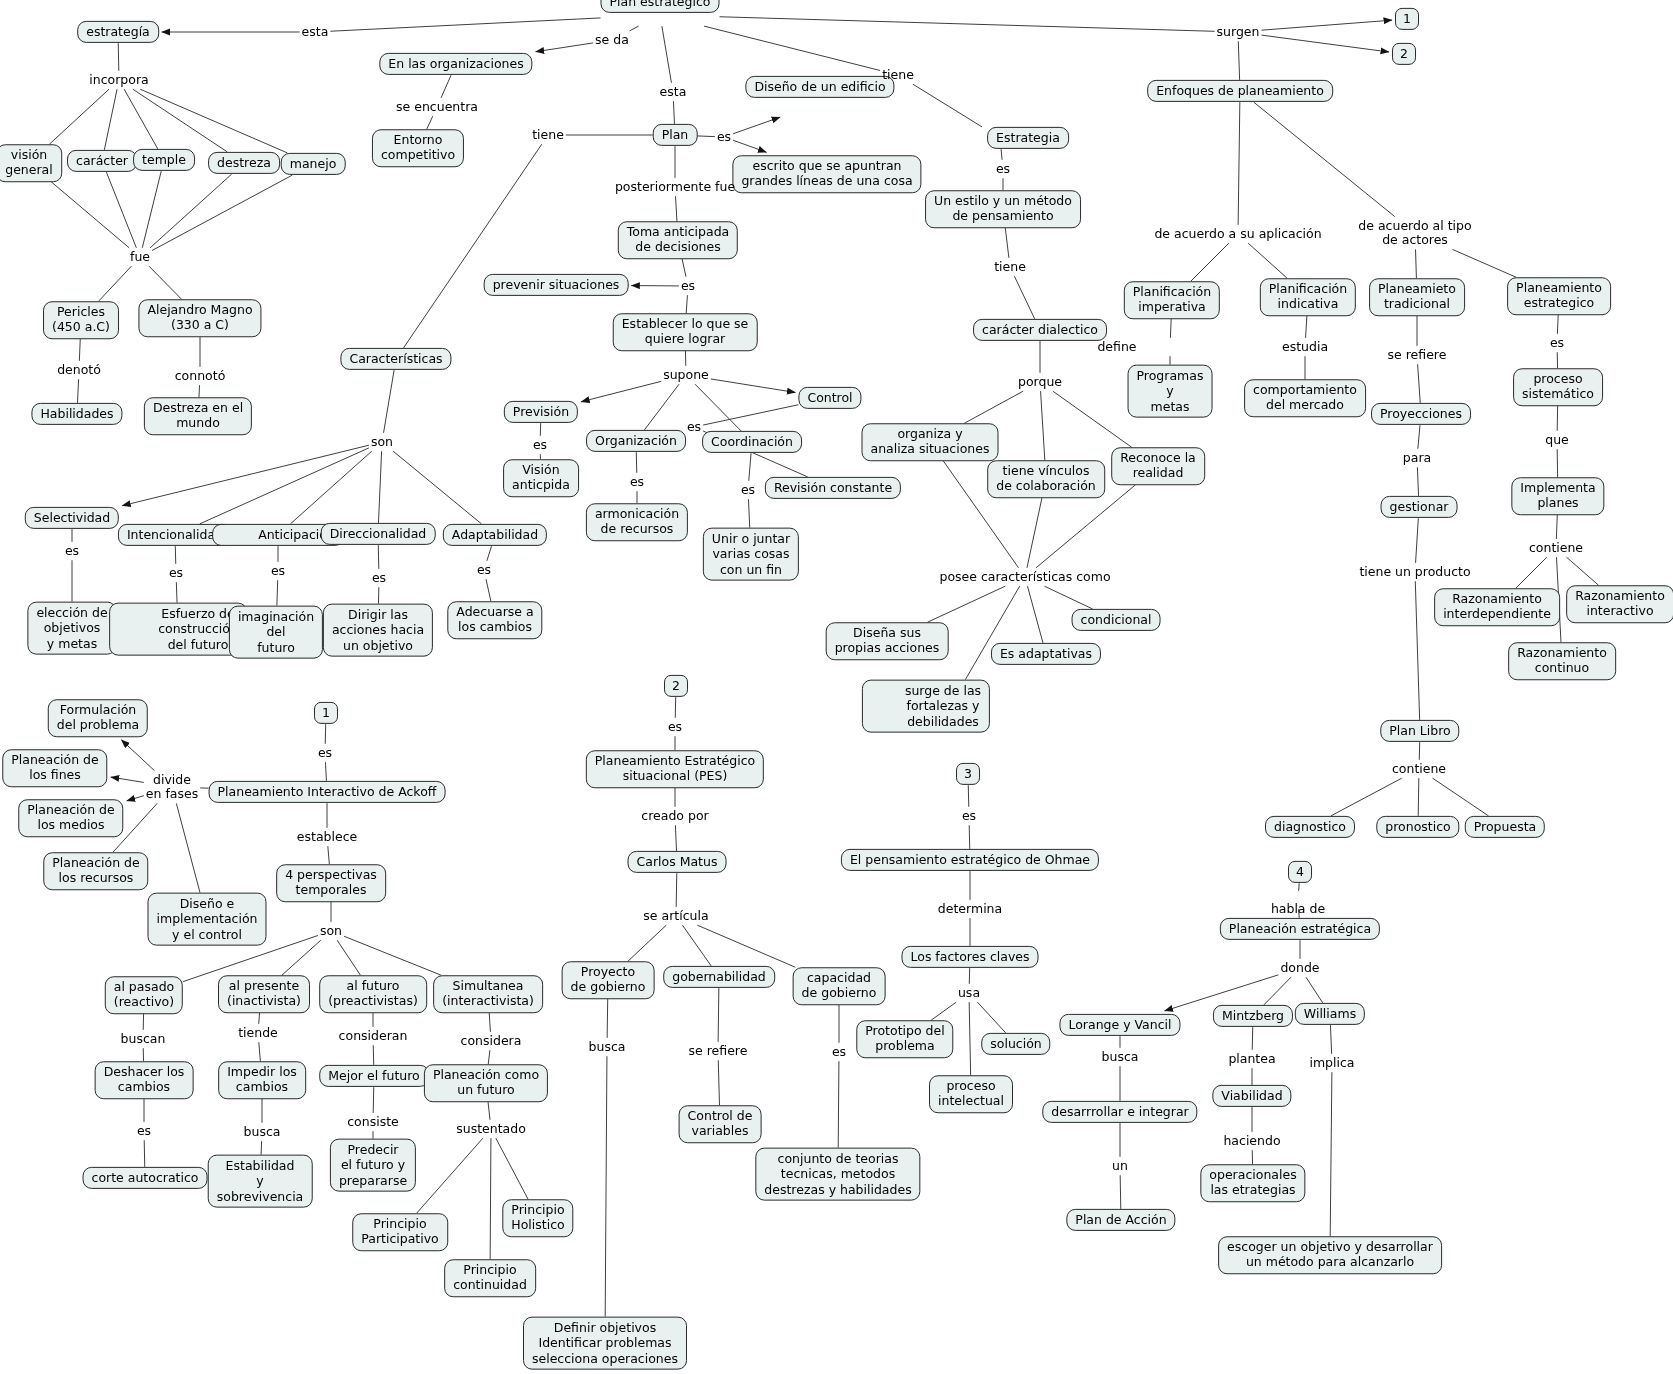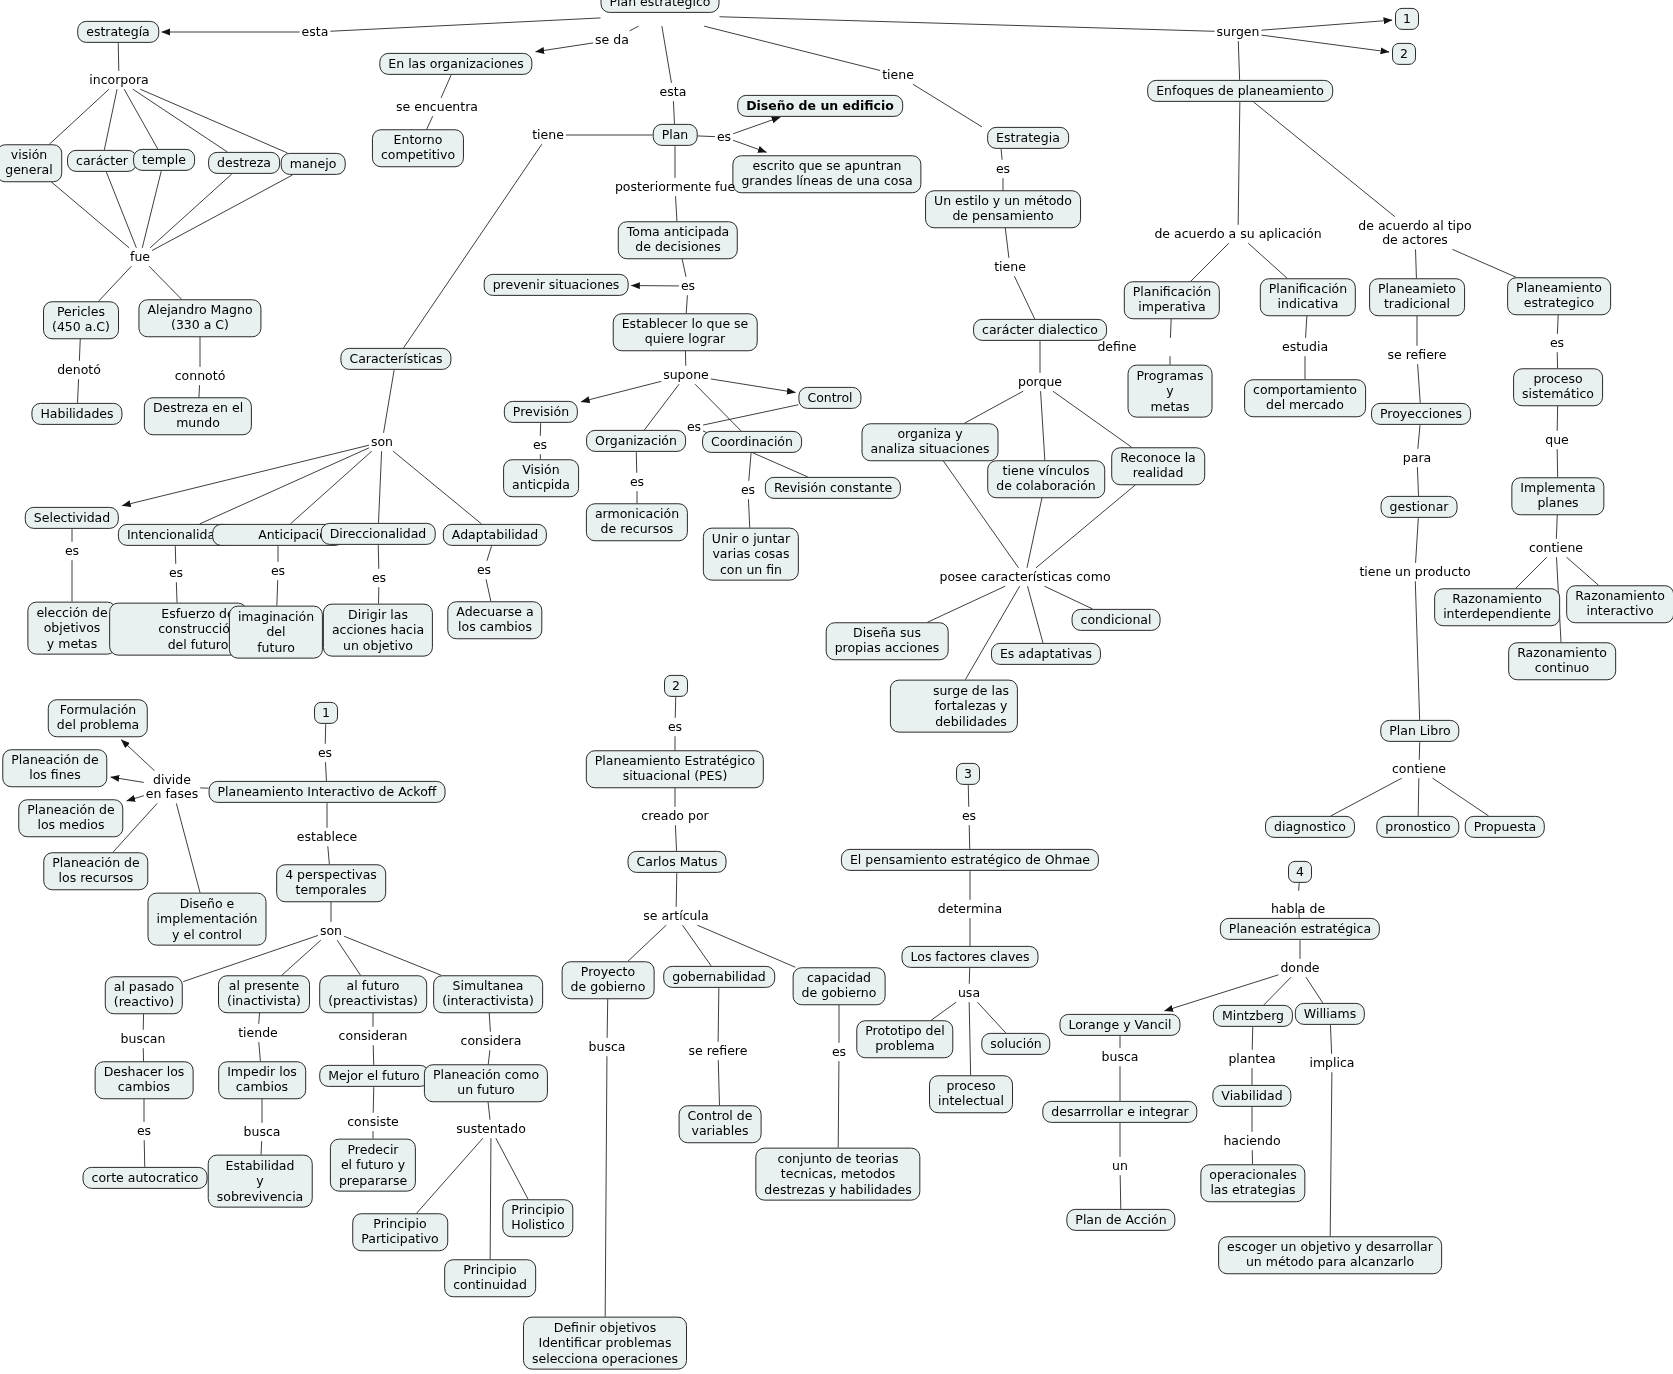--- a/index.html
+++ b/index.html
@@ -214,21 +214,21 @@
     <div class="concept" style="left: 660px; top: 2px;">Plan estrategico</div>
     <div class="concept" style="left: 456px; top: 64px;">En las organizaciones</div>
     <div class="concept" style="left: 418px; top: 148px;">Entorno
 competitivo</div>
     <div class="concept" style="left: 29px; top: 163px;">visión
 general</div>
     <div class="concept" style="left: 102px; top: 161px;">carácter</div>
     <div class="concept" style="left: 164px; top: 160px;">temple</div>
     <div class="concept" style="left: 244px; top: 163px;">destreza</div>
     <div class="concept" style="left: 313px; top: 164px;">manejo</div>
-    <div class="concept" style="left: 820px; top: 106px; font-weight: bold;">Diseño de un edificio</div>
+    <div class="concept" style="left: 820px; top: 87px;">Diseño de un edificio</div>
     <div class="concept" style="left: 675px; top: 135px;">Plan</div>
     <div class="concept" style="left: 827px; top: 174px;">escrito que se apuntran
 grandes líneas de una cosa</div>
     <div class="concept" style="left: 1000px; top: 138px; margin-left: 28px;">Estrategia</div>
     <div class="concept" style="left: 1240px; top: 91px;">Enfoques de planeamiento</div>
     <div class="concept badge" style="left: 1407px; top: 19px;">1</div>
     <div class="concept badge" style="left: 1404px; top: 54px;">2</div>
     <div class="concept" style="left: 1003px; top: 209px;">Un estilo y un método
 de pensamiento</div>
     <div class="concept" style="left: 678px; top: 240px;">Toma anticipada
@@ -298,21 +298,21 @@
 futuro</div>
     <div class="concept" style="left: 378px; top: 630px;">Dirigir las
 acciones hacia
 un objetivo</div>
     <div class="concept" style="left: 495px; top: 620px;">Adecuarse a
 los cambios</div>
     <div class="concept" style="left: 887px; top: 641px;">Diseña sus
 propias acciones</div>
     <div class="concept" style="left: 1046px; top: 654px;">Es adaptativas</div>
     <div class="concept" style="left: 1116px; top: 620px;">condicional</div>
-    <div class="concept" style="left: 954px; top: 706px; padding-left: 42px;">surge de las
+    <div class="concept" style="left: 926px; top: 706px; padding-left: 42px;">surge de las
 fortalezas y
 debilidades</div>
     <div class="concept" style="left: 1497px; top: 607px;">Razonamiento
 interdependiente</div>
     <div class="concept" style="left: 1620px; top: 604px;">Razonamiento
 interactivo</div>
     <div class="concept" style="left: 1562px; top: 661px;">Razonamiento
 continuo</div>
     <div class="concept" style="left: 1420px; top: 731px;">Plan Libro</div>
     <div class="concept" style="left: 1310px; top: 827px;">diagnostico</div>

